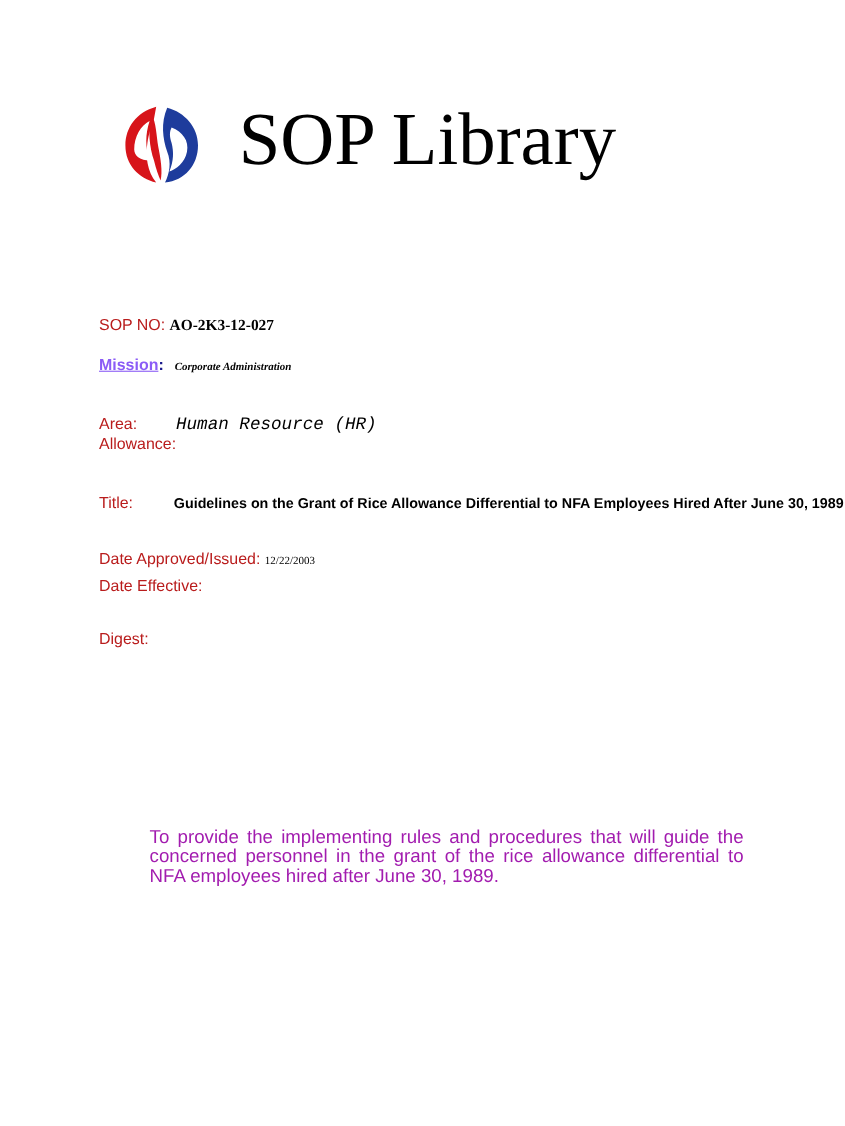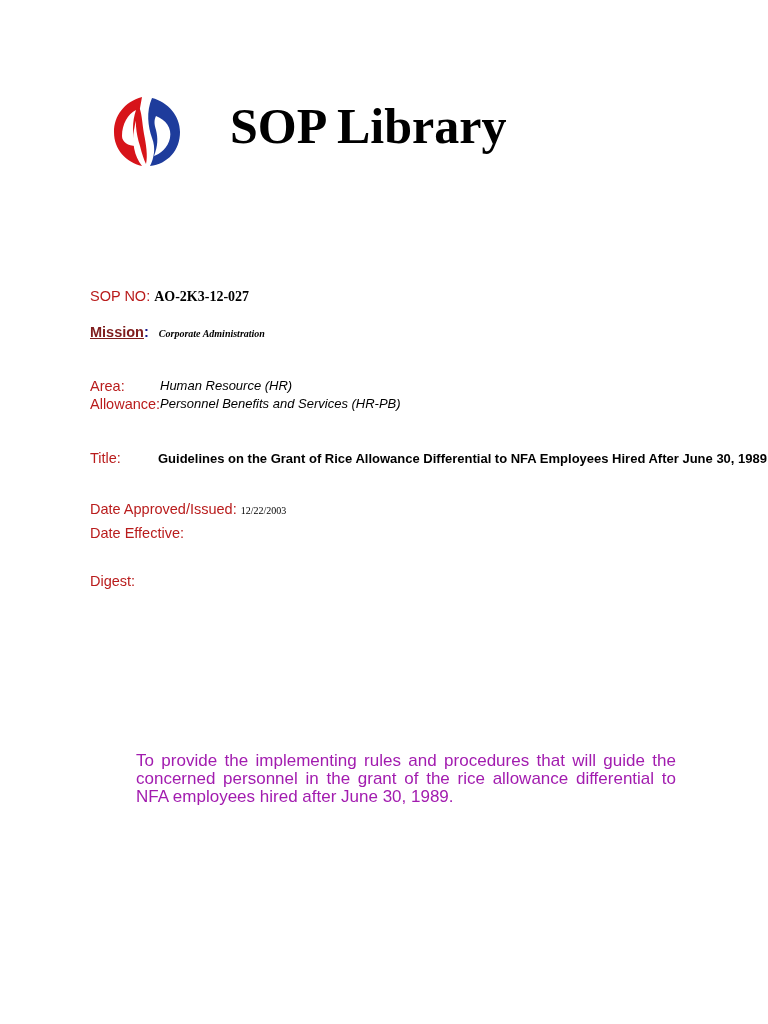--- a/index.html
+++ b/index.html
@@ -1,24 +1,24 @@
 <!DOCTYPE html>
 <html><head>
 <meta charset="utf-8">
 <style>
   html, body { margin: 0; padding: 0; background: #ffffff; }
   body { width: 768px; height: 1024px; position: relative; overflow: hidden; color: #000; }
   .logo { position: absolute; left: 112px; top: 94px; width: 70px; height: 74px; }
-  .brand-title { position: absolute; left: 230px; top: 96px; font-family: "Liberation Serif", serif; font-weight: bold; font-size: 50px; line-height: 60px; margin: 0; }
+  .brand-title { position: absolute; left: 217px; top: 96px; font-family: "Liberation Serif", serif; font-weight: normal; font-size: 68px; line-height: 60px; margin: 0; }
   .field { position: absolute; left: 90px; font-family: "Liberation Sans", sans-serif; font-size: 14.5px; line-height: 18px; white-space: nowrap; }
   .label { color: #b91c1c; }
   .serif-bold { font-family: "Liberation Serif", serif; font-weight: bold; font-size: 14px; }
-  .serif-italic { font-family: Liberation Sans, sans-serif; font-style: italic; font-size: 13px; }
+  .serif-italic { font-family: Liberation Mono, monospace; font-style: italic; font-size: 16px; }
   .serif-bi { font-family: "Liberation Serif", serif; font-style: italic; font-weight: bold; font-size: 10px; }
-  .mission-link { color: #7f1d1d; font-weight: bold; text-decoration: underline; }
+  .mission-link { color: #8b5cf6; font-weight: bold; text-decoration: underline; }
   .val { position: absolute; left: 160px; }
   .title-text { position: absolute; left: 90px; top: 449px; width: 680px; font-family: "Liberation Sans", sans-serif; font-size: 14.5px; line-height: 18px; }
   .title-bold { font-weight: bold; font-size: 13px; margin-top: 32px; }
   .digest-body { position: absolute; left: 136px; top: 752px; width: 540px; font-family: Liberation Sans, sans-serif; font-size: 17px; line-height: 18px; text-align: justify; color: #a21caf; }
   .date-val { font-family: Liberation Serif, serif; font-size: 10px; }
 </style>
 </head>
 <body>
 
 <div>
@@ -46,21 +46,20 @@
     <span class="serif-bi" style="margin-left:6px;">Corporate Administration</span>
   </div>
 
   <div class="field" style="top:377px; width:400px;">
     <span class="label">Area:</span>
     <span class="serif-italic val" style="left:70px;">Human Resource (HR)</span>
   </div>
 
   <div class="field" style="top:395px; width:400px;">
     <span class="label">Allowance:</span>
-    <span class="serif-italic val" style="left:70px;">Personnel Benefits and Services (HR-PB)</span>
   </div>
 
   <div class="title-text">
     <span class="label" style="display:inline-block; width:68px;">Title:</span><span class="title-bold">Guidelines on the  Grant of Rice Allowance Differential to NFA Employees Hired After June 30, 1989</span>
   </div>
 
   <div class="field" style="top:500px;">
     <span class="label">Date Approved/Issued:</span>
     <span class="date-val">12/22/2003</span>
   </div>

